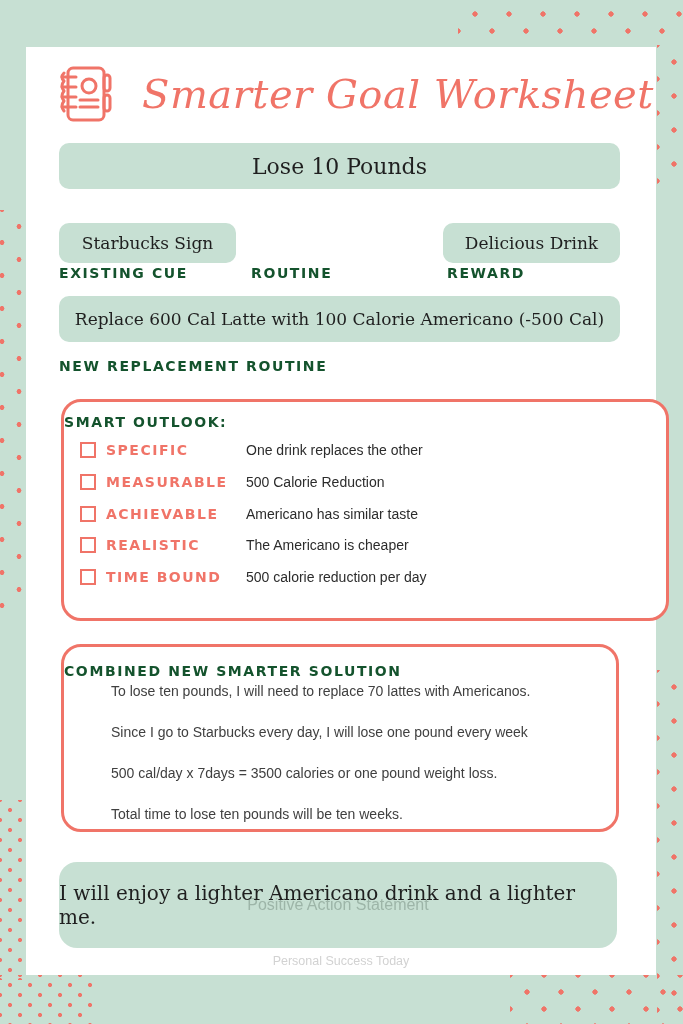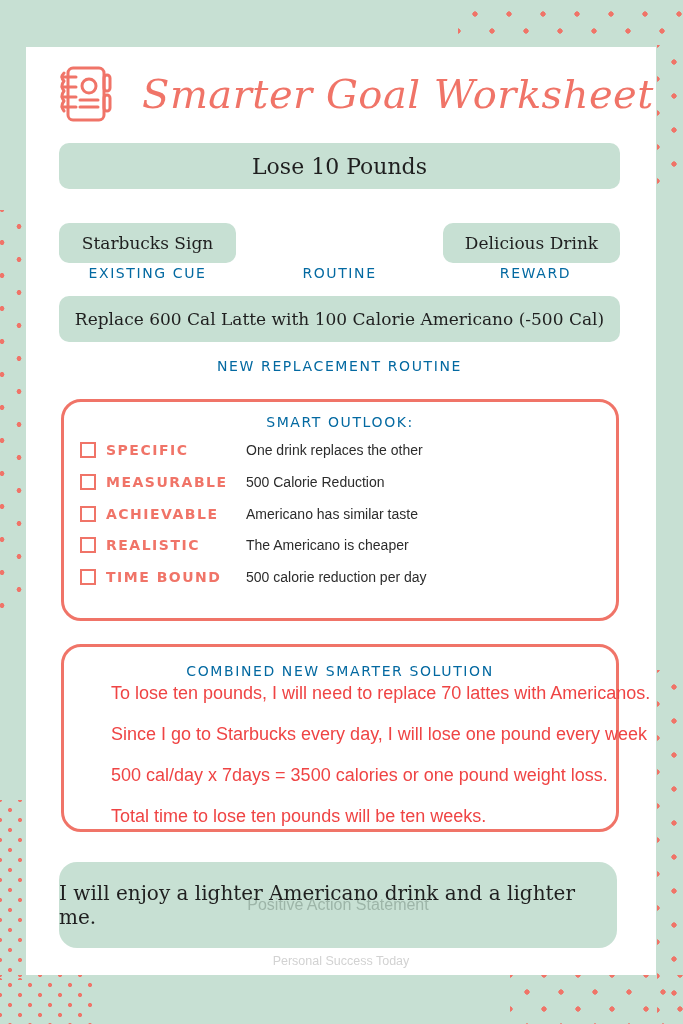--- a/index.html
+++ b/index.html
@@ -85,41 +85,40 @@
 
     .habit-pill { top: 176px; width: 177px; height: 40px; }
     .habit-pill .hand { font-size: 17px; }
     #cue-pill { left: 33px; }
     #routine-pill { left: 225px; }
     #reward-pill { left: 417px; }
 
     .caps-label {
       position: absolute;
       font-family: "DejaVu Sans", sans-serif;
-      font-weight: normal;
-      color: #0369a1;
+      font-weight: bold;
+      color: #14532d;
       letter-spacing: 1.6px;
-      text-align: center;
     }
     .habit-label { top: 218px; width: 177px; font-size: 14px; }
     #cue-label { left: 33px; }
     #routine-label { left: 225px; }
     #reward-label { left: 421px; }
 
     #replace-pill { left: 33px; top: 249px; width: 561px; height: 46px; }
     #replace-pill .hand { font-size: 17px; }
     #replace-label { left: 33px; top: 311px; width: 561px; font-size: 14px; }
 
     .outlined-box {
       position: absolute;
       border: 3.5px solid #f07468;
       border-radius: 20px;
       background: #fff;
     }
-    #smart-box { left: 35px; top: 352px; width: 558px; height: 222px; }
+    #smart-box { left: 35px; top: 352px; width: 608px; height: 222px; }
     #smart-title { left: 0; top: 12px; width: 100%; font-size: 14px; }
     .smart-row {
       position: absolute; left: 16px;
       display: flex; align-items: center;
       height: 24px;
     }
     .checkbox {
       width: 16px; height: 16px;
       border: 2px solid #f07468;
       background: #fff;
@@ -134,21 +133,21 @@
       white-space: nowrap;
     }
     .smart-val {
       font-size: 14px; color: #2c2c2c;
     }
 
     #solution-box { left: 35px; top: 597px; width: 558px; height: 188px; }
     #solution-title { left: 0; top: 16px; width: 100%; font-size: 14px; }
     .sol-line {
       position: absolute; left: 47px;
-      font-size: 18px; color: #ef4444;
+      font-size: 14px; color: #404040;
       white-space: nowrap;
     }
 
     #action-pill { left: 33px; top: 815px; width: 558px; height: 86px; border-radius: 18px; }
     #action-pill .ghost { font-size: 16px; color: #9db5a8; }
     #action-pill .hand { font-size: 20px; }
 
     .footer-text {
       position: absolute; left: 0; top: 907px; width: 100%;
       text-align: center; font-size: 12.5px; color: #d2d2d2;

